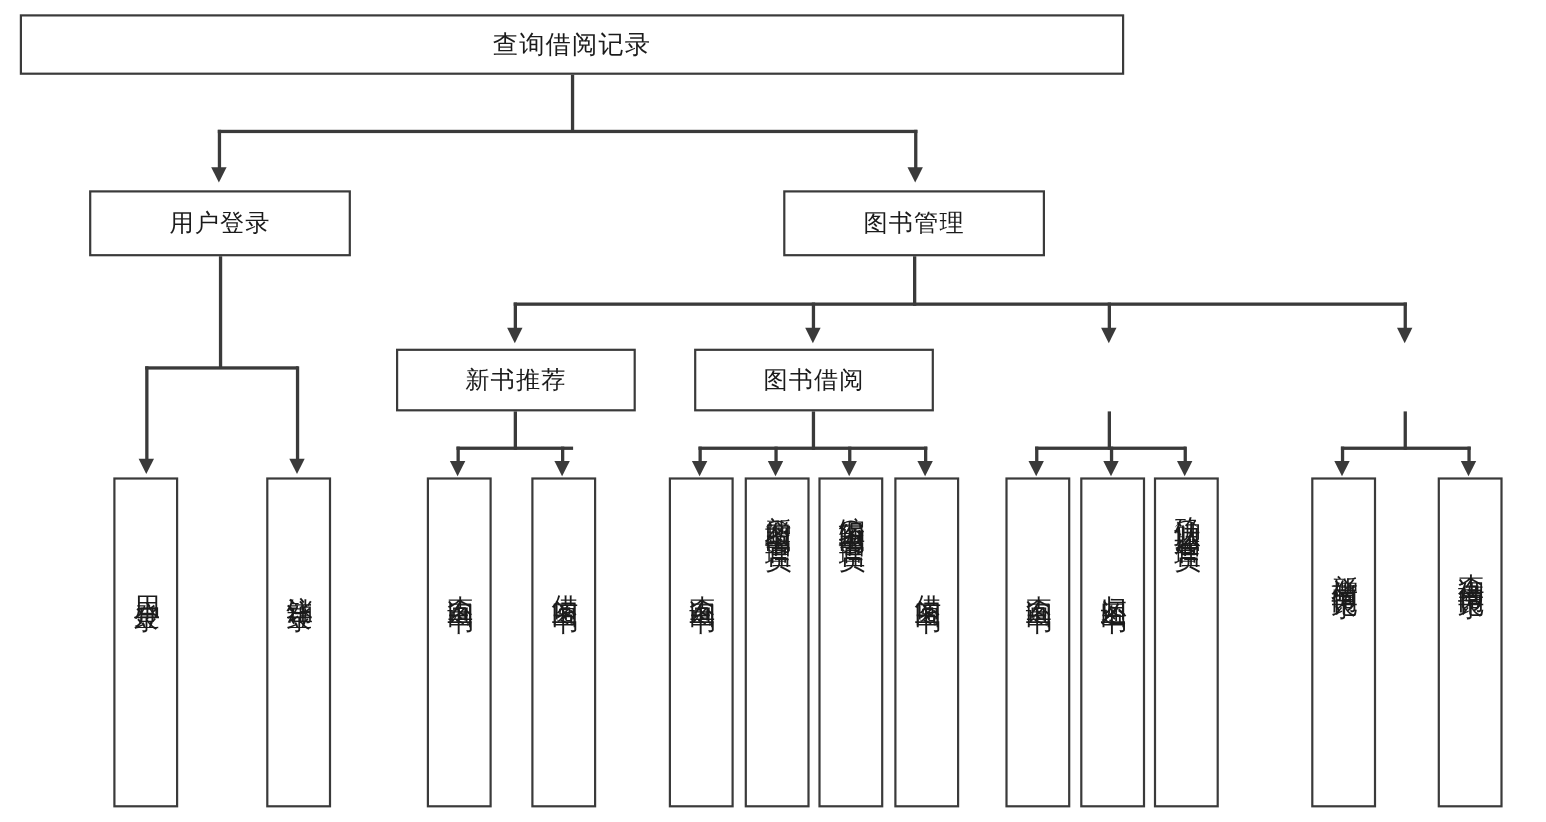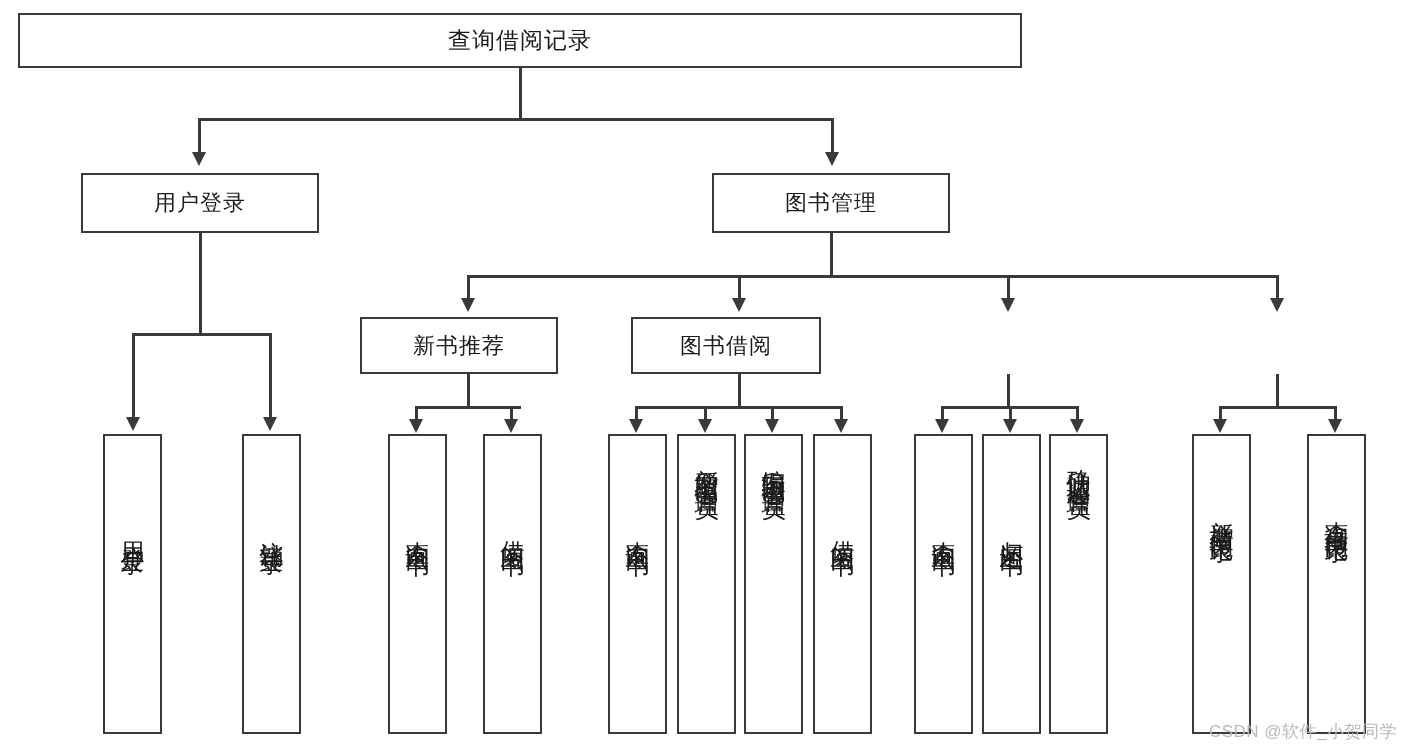--- a/index.html
+++ b/index.html
@@ -111,24 +111,24 @@
   <div class="ln hln" style="left:467px;top:275px;width:812px;"></div>
   <div class="ln vln" style="left:467px;top:275px;height:25px;"></div>
   <div class="arrow" style="left:461px;top:298px;"></div>
   <div class="ln vln" style="left:738px;top:275px;height:25px;"></div>
   <div class="arrow" style="left:732px;top:298px;"></div>
   <div class="ln vln" style="left:1007px;top:275px;height:25px;"></div>
   <div class="arrow" style="left:1001px;top:298px;"></div>
   <div class="ln vln" style="left:1276px;top:275px;height:25px;"></div>
   <div class="arrow" style="left:1270px;top:298px;"></div>
 
-  <div class="node horiz" style="left:360px;top:317px;width:198px;height:57px;">
+  <div class="node horiz" style="left:360px;top:317px;width:218px;height:57px;">
     <span class="lbl">新书推荐</span>
   </div>
-  <div class="node horiz" style="left:631px;top:317px;width:190px;height:57px;text-align:center;">
+  <div class="node horiz" style="left:631px;top:317px;width:218px;height:57px;text-align:center;">
     <span class="lbl">图书借阅</span>
   </div>
 
   <div class="ln vln" style="left:467px;top:374px;height:35px;"></div>
   <div class="ln hln" style="left:415px;top:406px;width:106px;"></div>
   <div class="ln vln" style="left:415px;top:406px;height:15px;"></div>
   <div class="arrow" style="left:409px;top:419px;"></div>
   <div class="ln vln" style="left:510px;top:406px;height:15px;"></div>
   <div class="arrow" style="left:504px;top:419px;"></div>
 
@@ -196,15 +196,14 @@
     <span class="lbl">确认归还（管理员）</span>
   </div>
 
   <div class="node leaf mid2" style="left:1192px;top:434px;width:59px;height:300px;">
     <span class="lbl">新增借阅记录</span>
   </div>
   <div class="node leaf mid2" style="left:1307px;top:434px;width:59px;height:300px;">
     <span class="lbl">查询借阅记录</span>
   </div>
 
-  <div id="watermark">CSDN @软件_小贺同学</div>
 
 </div>
 
 </body></html>

